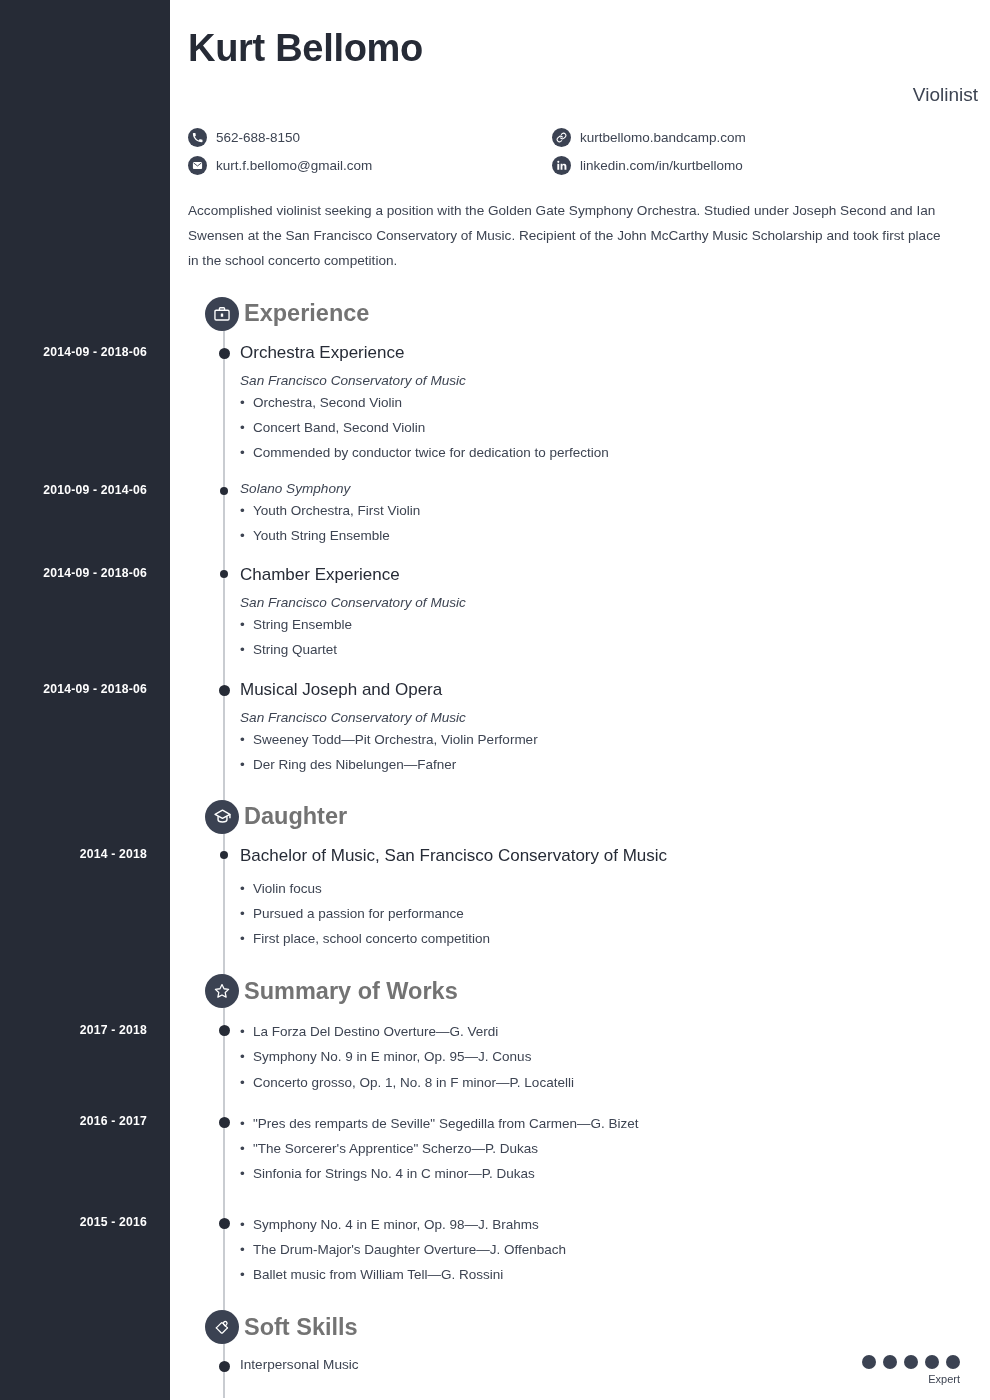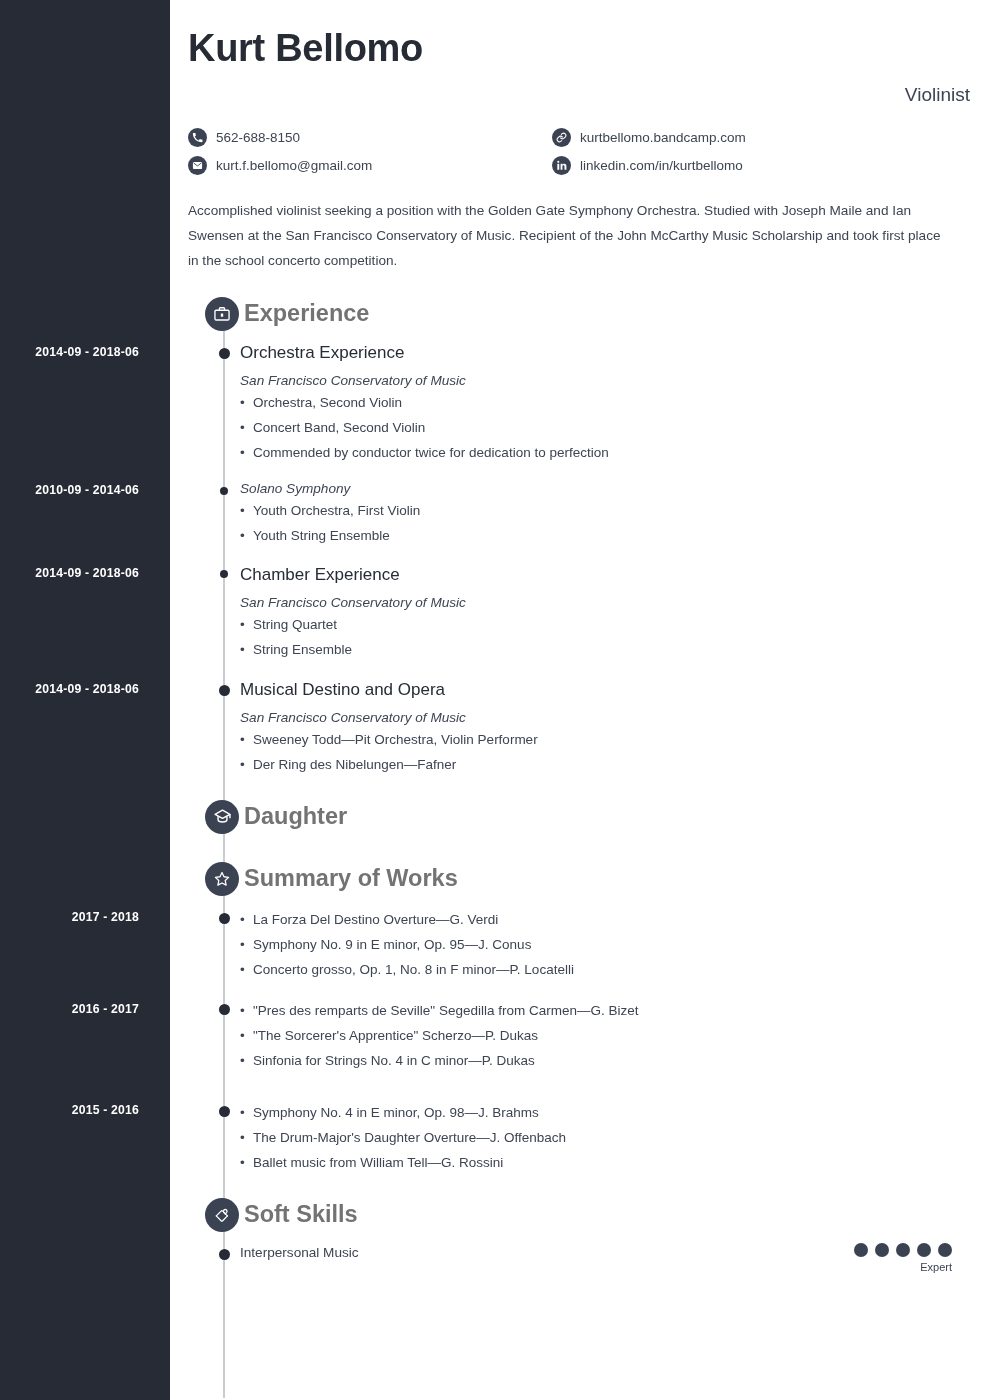--- a/index.html
+++ b/index.html
@@ -18,21 +18,21 @@
     width: 170px; height: 1400px;
     background: #262b36;
   }
   
   .page { position: absolute; left: 0; top: 0; width: 990px; height: 1400px; }
 
   .content {
     position: absolute;
     left: 170px; top: 0;
     width: 820px;
-    padding: 18px 20px 0 18px;
+    padding: 18px 12px 0 18px;
   }
 
   
   .name {
     font-size: 38px;
     font-weight: bold;
     color: #262b36;
     letter-spacing: -0.3px;
     line-height: 1.1;
     margin-top: 10px;
@@ -254,21 +254,21 @@
             <svg width="11" height="11" viewBox="0 0 24 24" fill="#fff">
                 <circle cx="5" cy="4" r="2.3"></circle>
                 <rect x="2.9" y="8.3" width="4.2" height="13"></rect>
                 <path d="M10 8.3h4v1.9c.6-1.1 2-2.2 4-2.2 3.3 0 4.7 2 4.7 5.6v7.7h-4.2v-7c0-1.9-.7-2.9-2.2-2.9-1.6 0-2.3 1.1-2.3 2.9v7H10z"></path>
               </svg>
           </span>
           <span>linkedin.com/in/kurtbellomo</span>
         </div>
       </div>
 
-      <p class="summary">Accomplished violinist seeking a position with the Golden Gate Symphony Orchestra. Studied with Joseph Maile and Ian Swensen at the San Francisco Conservatory of Music. Recipient of the John McCarthy Music Scholarship and took first place in the school concerto competition.</p>
+      <p class="summary">Accomplished violinist seeking a position with the Golden Gate Symphony Orchestra. Studied under Joseph Second and Ian Swensen at the San Francisco Conservatory of Music. Recipient of the John McCarthy Music Scholarship and took first place in the school concerto competition.</p>
     </div>
 
     <div class="timeline">
       <div class="rail" id="rail" style="height: 1088.67px;"></div>
 
       <div class="section-head">
         <span class="badge">
           <svg width="18" height="18" viewBox="0 0 24 24" fill="none" stroke="#fff" stroke-width="1.8">
               <rect x="2.6" y="7" width="18.8" height="13" rx="1.6"></rect>
               <path d="M8.6 7V4.8c0-.6.5-1.1 1.1-1.1h4.6c.6 0 1.1.5 1.1 1.1V7"></path>
@@ -299,47 +299,57 @@
           <li>Youth String Ensemble</li>
         </ul>
       </div>
 
       <div class="entry gap">
         <span class="dot small"></span>
         <span class="date-label" style="top: 2px;">2014-09 - 2018-06</span>
         <div class="entry-title">Chamber Experience</div>
         <div class="entry-sub">San Francisco Conservatory of Music</div>
         <ul>
+          <li>String Ensemble</li>
           <li>String Quartet</li>
-          <li>String Ensemble</li>
         </ul>
       </div>
 
       <div class="entry gap">
         <span class="dot big"></span>
         <span class="date-label" style="top: 3.5px;">2014-09 - 2018-06</span>
-        <div class="entry-title">Musical Destino and Opera</div>
+        <div class="entry-title">Musical Joseph and Opera</div>
         <div class="entry-sub">San Francisco Conservatory of Music</div>
         <ul>
           <li>Sweeney Todd—Pit Orchestra, Violin Performer</li>
           <li>Der Ring des Nibelungen—Fafner</li>
         </ul>
       </div>
 
       <div class="section-head">
         <span class="badge">
           <svg width="19" height="19" viewBox="0 0 24 24" fill="none" stroke="#fff" stroke-width="1.8" stroke-linejoin="round">
               <path d="M12 4 2.6 9.2 12 14.4l9.4-5.2z"></path>
               <path d="M6.4 11.6v4.6c0 1.5 2.5 2.7 5.6 2.7s5.6-1.2 5.6-2.7v-4.6"></path>
               <path d="M21.4 9.2v5.1"></path>
             </svg>
         </span>
         <span class="section-title">Daughter</span>
       </div>
 
+      <div class="entry">
+        <span class="dot small"></span>
+        <span class="date-label" style="top: 2px;">2014 - 2018</span>
+        <div class="entry-title">Bachelor of Music, San Francisco Conservatory of Music</div>
+        <ul style="margin-top:9px">
+          <li>Violin focus</li>
+          <li>Pursued a passion for performance</li>
+          <li>First place, school concerto competition</li>
+        </ul>
+      </div>
 
       <div class="section-head">
         <span class="badge">
           <svg width="18" height="18" viewBox="0 0 24 24" fill="none" stroke="#fff" stroke-width="1.7" stroke-linejoin="round">
               <path d="M12 3.4l2.7 5.6 6.1.8-4.5 4.3 1.2 6.1L12 17.3l-5.5 2.9 1.2-6.1-4.5-4.3 6.1-.8z"></path>
             </svg>
         </span>
         <span class="section-title">Summary of Works</span>
       </div>
 

